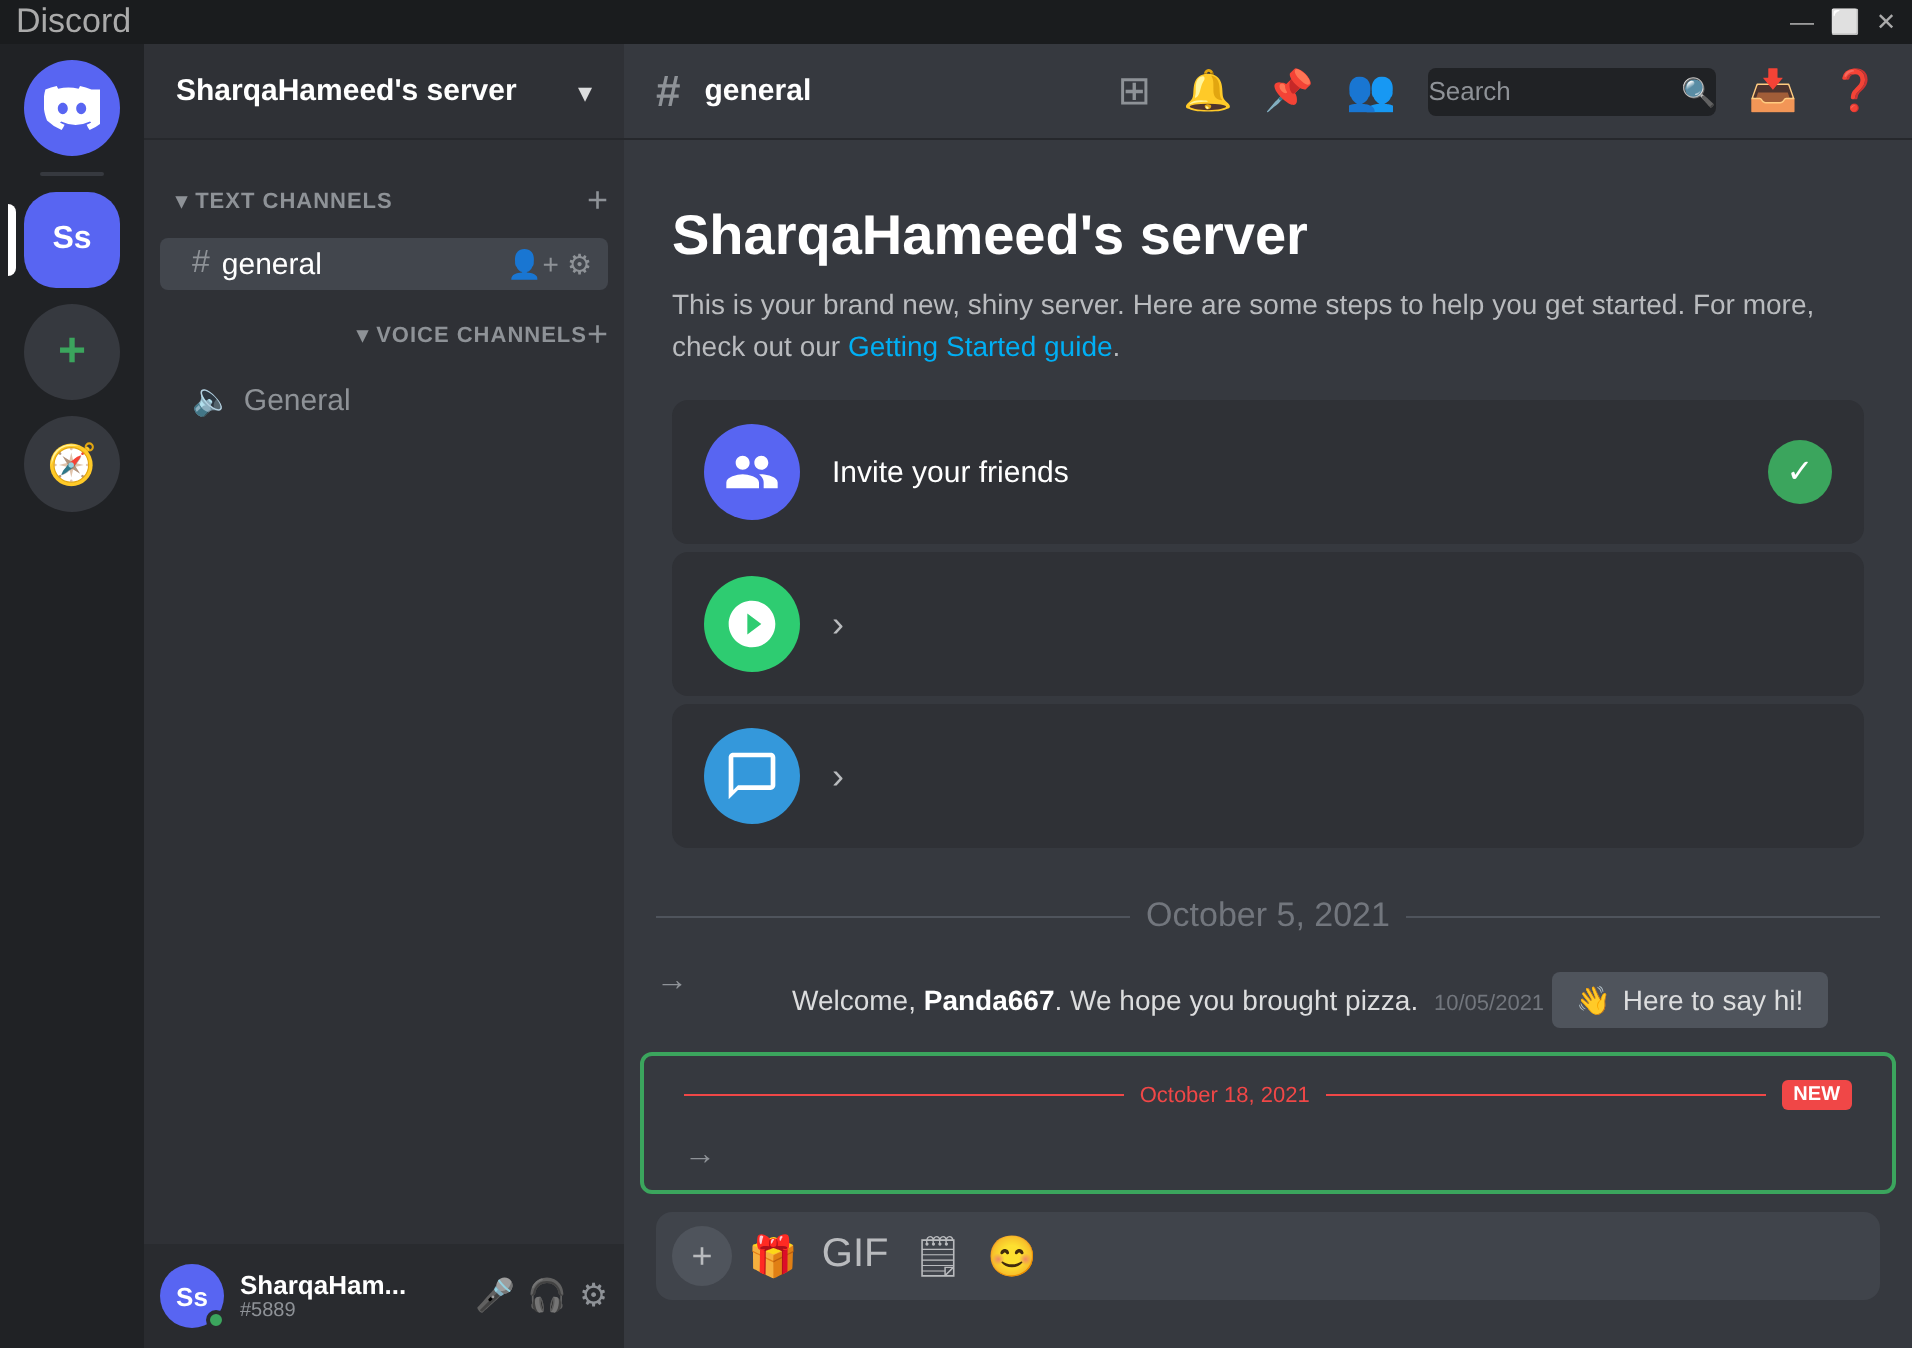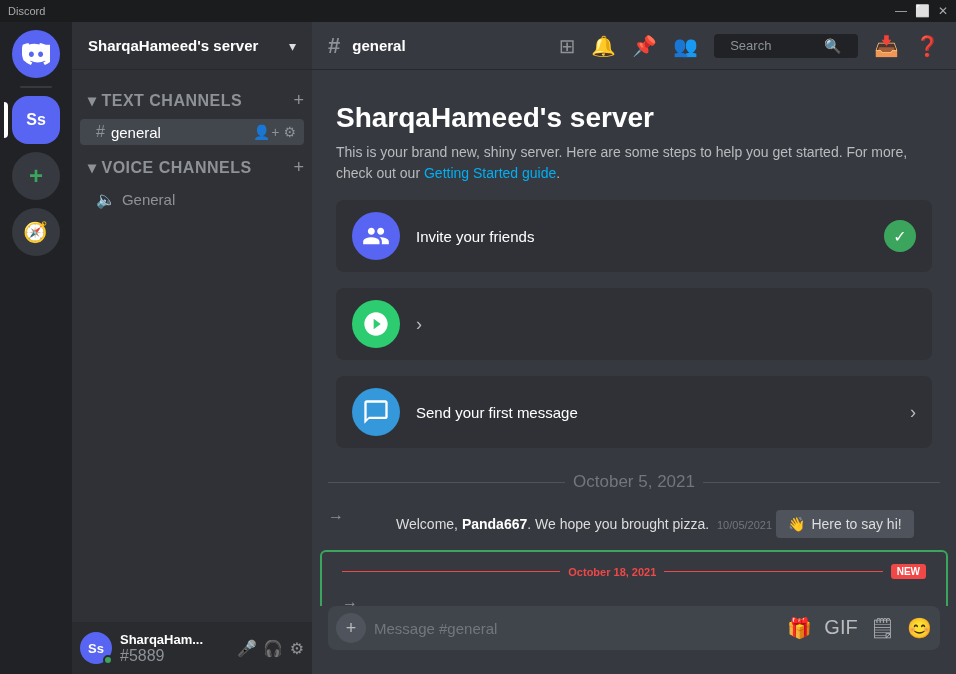--- a/index.html
+++ b/index.html
@@ -17,21 +17,21 @@
       background: #1a1c1e;
       height: 22px;
       display: flex;
       align-items: center;
       padding: 0 8px;
       justify-content: space-between;
       flex-shrink: 0;
     }
     .titlebar-title {
       color: #aaa;
-      font-size: 11px;
+      font-size: 17px;
     }
     .titlebar-controls {
       display: flex;
       gap: 8px;
     }
     .titlebar-btn {
       color: #aaa;
       font-size: 12px;
       cursor: pointer;
     }
@@ -136,21 +136,21 @@
     }
     .channel-category {
       padding: 4px 8px 4px 16px;
       display: flex;
       align-items: center;
       justify-content: space-between;
       cursor: pointer;
       margin-bottom: 4px;
     }
     .channel-category-name {
-      font-size: 16px;
+      font-size: 11px;
       font-weight: 700;
       text-transform: uppercase;
       color: #8e9297;
       letter-spacing: 0.5px;
     }
     .category-add {
       color: #8e9297;
       font-size: 18px;
       cursor: pointer;
     }
@@ -220,21 +220,21 @@
     }
     .user-name {
       font-size: 13px;
       font-weight: 600;
       color: #fff;
       white-space: nowrap;
       overflow: hidden;
       text-overflow: ellipsis;
     }
     .user-discriminator {
-      font-size: 16px;
+      font-size: 10px;
       color: #8e9297;
     }
     .user-controls {
       display: flex;
       gap: 6px;
       color: #8e9297;
       font-size: 16px;
     }
     
     .main-content {
@@ -272,21 +272,21 @@
     }
     .header-action-icon {
       font-size: 20px;
       cursor: pointer;
     }
     .search-bar {
       display: flex;
       align-items: center;
       background: #202225;
       border-radius: 4px;
-      padding: 0 16px;
+      padding: 0 0;
       height: 24px;
       gap: 6px;
       width: 144px;
     }
     .search-bar-text {
       font-size: 13px;
       color: #8e9297;
       flex: 1;
     }
     .search-icon {
@@ -315,21 +315,21 @@
       line-height: 1.5;
     }
     .welcome-link {
       color: #00aff4;
       text-decoration: none;
     }
     .onboarding-cards {
       padding: 0 24px;
       display: flex;
       flex-direction: column;
-      gap: 16px;
+      gap: 4px;
       margin-bottom: 16px;
     }
     .onboarding-card {
       background: #2f3136;
       border-radius: 8px;
       display: flex;
       align-items: center;
       padding: 12px 16px;
       gap: 16px;
       cursor: pointer;
@@ -423,21 +423,21 @@
       padding: 6px 12px;
       margin-top: 6px;
       cursor: pointer;
       font-size: 14px;
       color: #dcddde;
     }
     .new-date-text {
       font-size: 11px;
       color: #f04747;
       white-space: nowrap;
-      font-weight: 700;
+      font-weight: 400;
     }
     .new-badge {
       background: #f04747;
       color: white;
       font-size: 10px;
       font-weight: 700;
       padding: 2px 6px;
       border-radius: 3px;
     }
     
@@ -527,21 +527,21 @@
       </div>
       <div class="channel-item active">
         <span class="channel-icon">#</span>
         <span class="channel-name">general</span>
         <div class="channel-actions">
           <span>👤+</span>
           <span>⚙</span>
         </div>
       </div>
 
-      <div class="channel-category" style="margin-top:8px;">
+      <div class="channel-category" style="margin-top:8px;justify-content:flex-end;">
         <span class="channel-category-name">▾ VOICE CHANNELS</span>
         <span class="category-add">+</span>
       </div>
       <div class="channel-item">
         <span class="channel-icon">🔈</span>
         <span class="channel-name">General</span>
       </div>
     </div>
 
     <div class="user-panel">
@@ -610,21 +610,20 @@
           </div>
           <span class="card-chevron">›</span>
         </div>
 
         <div class="onboarding-card">
           <div class="card-icon card-icon-message">
             <svg width="28" height="28" viewBox="0 0 24 24" fill="white">
               <path d="M20 2H4c-1.1 0-2 .9-2 2v18l4-4h14c1.1 0 2-.9 2-2V4c0-1.1-.9-2-2-2zm0 14H6l-2 2V4h16v12z"></path>
             </svg>
           </div>
-          <span class="card-text">Send your first message</span>
           <span class="card-chevron">›</span>
         </div>
       </div>
 
       <div class="date-divider">
         <div class="date-line"></div>
         <span class="date-text">October 5, 2021</span>
         <div class="date-line"></div>
       </div>
 
@@ -653,21 +652,20 @@
         <div class="message-group" style="position:relative;">
           <span style="position:absolute; left:-28px; color:#3ba55d; font-size:16px; font-weight:bold; top:2px;">→</span>
           <span class="message-arrow">→</span>
         </div>
       </div>
     </div>
 
     <div class="input-area">
       <div class="message-input-wrapper">
         <div class="input-add-btn">+</div>
-        <input type="text" class="message-input" placeholder="Message #general" style="">
         <div class="input-actions">
           <span class="input-action">🎁</span>
           <span class="input-action">GIF</span>
           <span class="input-action">🗒</span>
           <span class="input-action">😊</span>
         </div>
       </div>
     </div>
   </div>
 </div>

